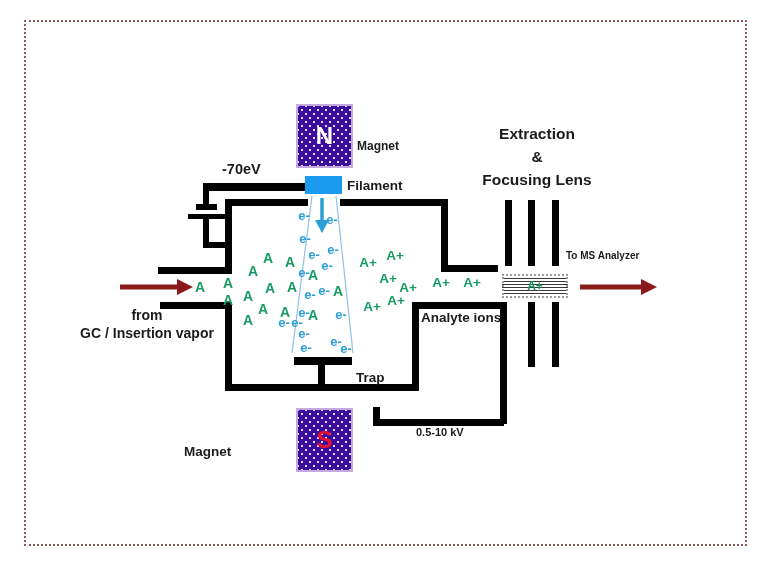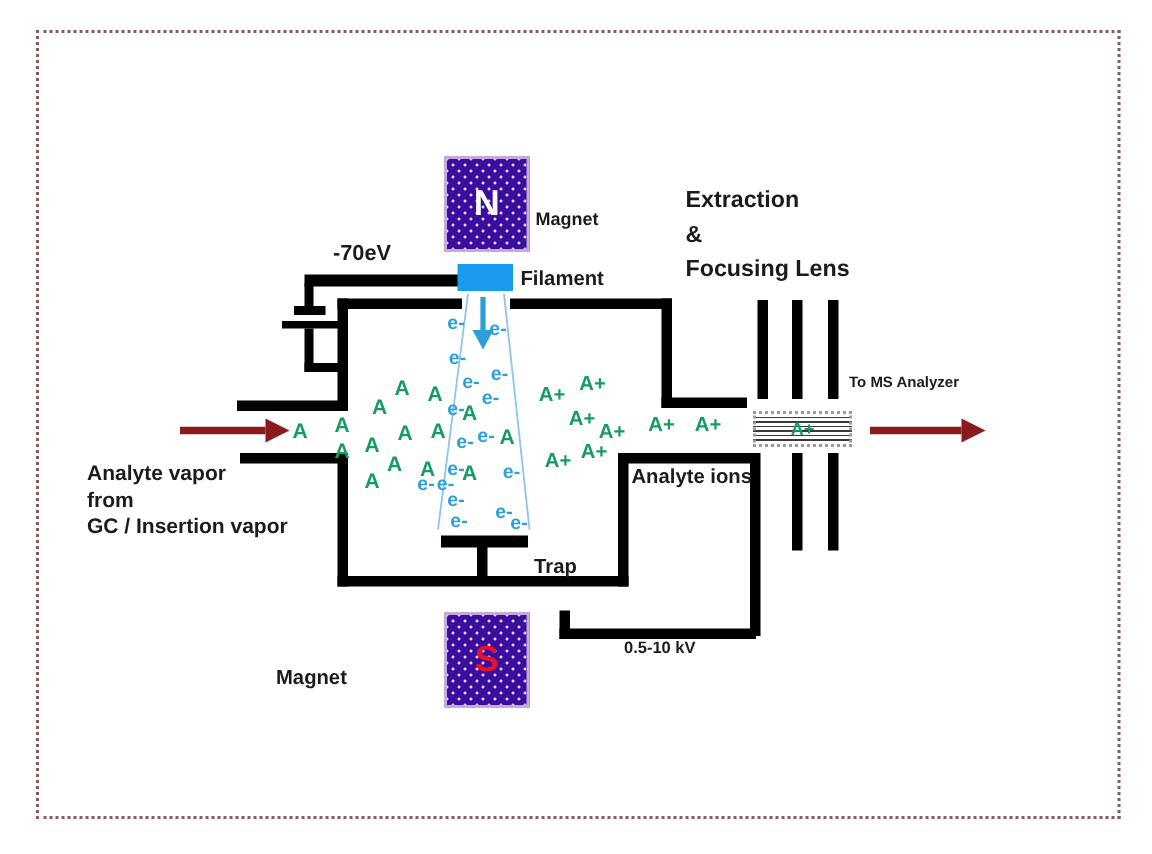--- a/index.html
+++ b/index.html
@@ -9,21 +9,21 @@
   }
   .frame{
     position:absolute;left:24px;top:20px;width:719px;height:522px;
     border:2px dotted #8b5a5a;
   }
   .wall{position:absolute;background:#010101;}
   .lbl{
     position:absolute;font-weight:bold;color:#1b1b1b;white-space:nowrap;
     font-family:"Liberation Sans",sans-serif;
   }
-  .lbl.center{white-space:normal;}
+  .lbl.center{text-align:center;white-space:normal;}
   .magnet{
     position:absolute;left:296px;width:57px;height:64px;box-sizing:border-box;
     background-color:#3b0d9e;
     background-image:
       radial-gradient(rgba(255,255,255,.85) .8px, rgba(0,0,0,0) 1.2px),
       radial-gradient(rgba(255,255,255,.85) .8px, rgba(0,0,0,0) 1.2px);
     background-size:8px 8px;background-position:0 0,4px 4px;
     border:2px solid #c5a9dc;
     display:flex;align-items:center;justify-content:center;
     font-weight:bold;font-size:24px;
@@ -161,21 +161,20 @@
 
   <div class="lbl center" style="left:457px;top:122px;width:160px;font-size:15.5px;line-height:23px">
     <div>Extraction</div>
     <div>&amp;</div>
     <div>Focusing Lens</div>
   </div>
 
   <div class="lbl" style="left:566px;top:250px;font-size:10px">To MS Analyzer</div>
 
   <div class="lbl center" style="left:58px;top:307px;width:178px;font-size:14px;line-height:17.5px">
-    <div>Analyte vapor</div>
     <div>from</div>
     <div>GC / Insertion vapor</div>
   </div>
 
   <div class="lbl" style="left:421px;top:310px;font-size:13.5px">Analyte ions</div>
   <div class="lbl" style="left:356px;top:370px;font-size:13.5px">Trap</div>
   <div class="lbl" style="left:184px;top:444px;font-size:13.5px">Magnet</div>
   <div class="lbl" style="left:416px;top:426px;font-size:11px">0.5-10 kV</div>
 
 </div>

